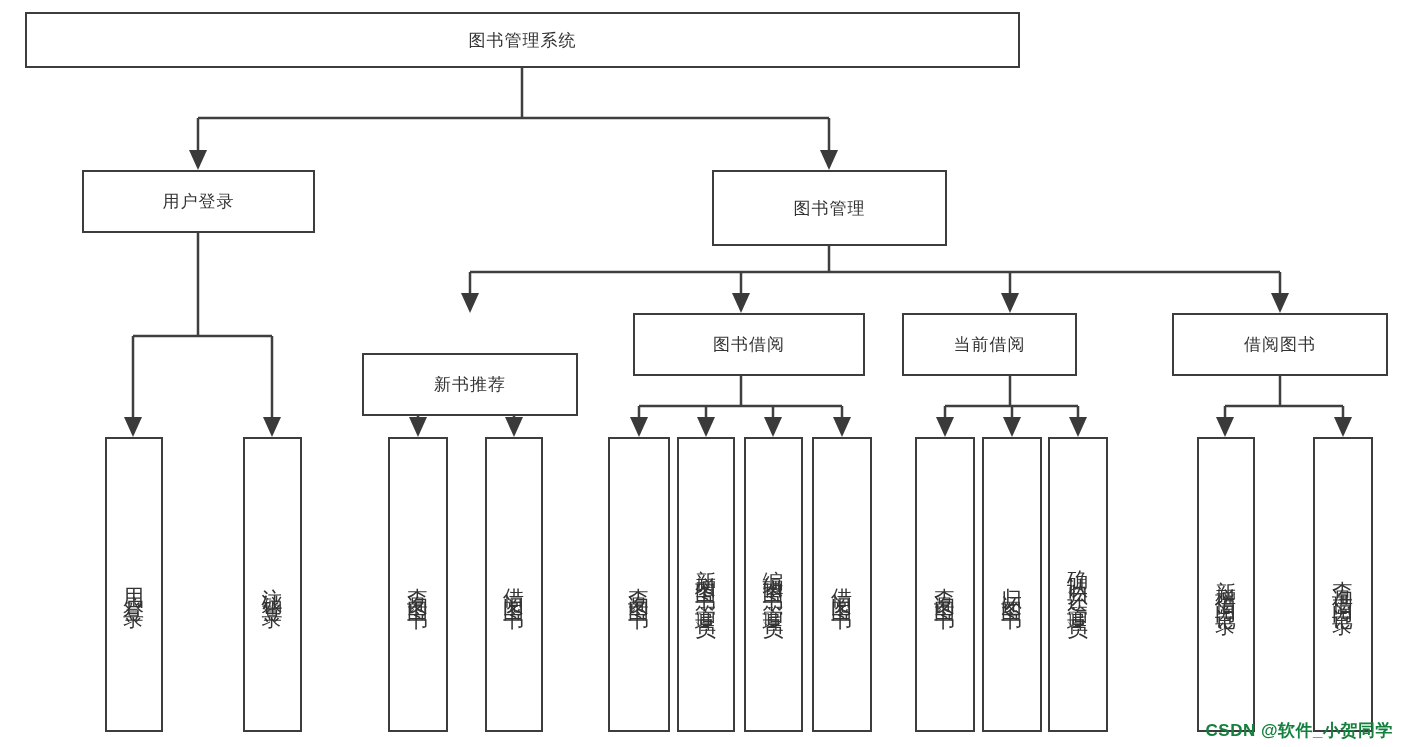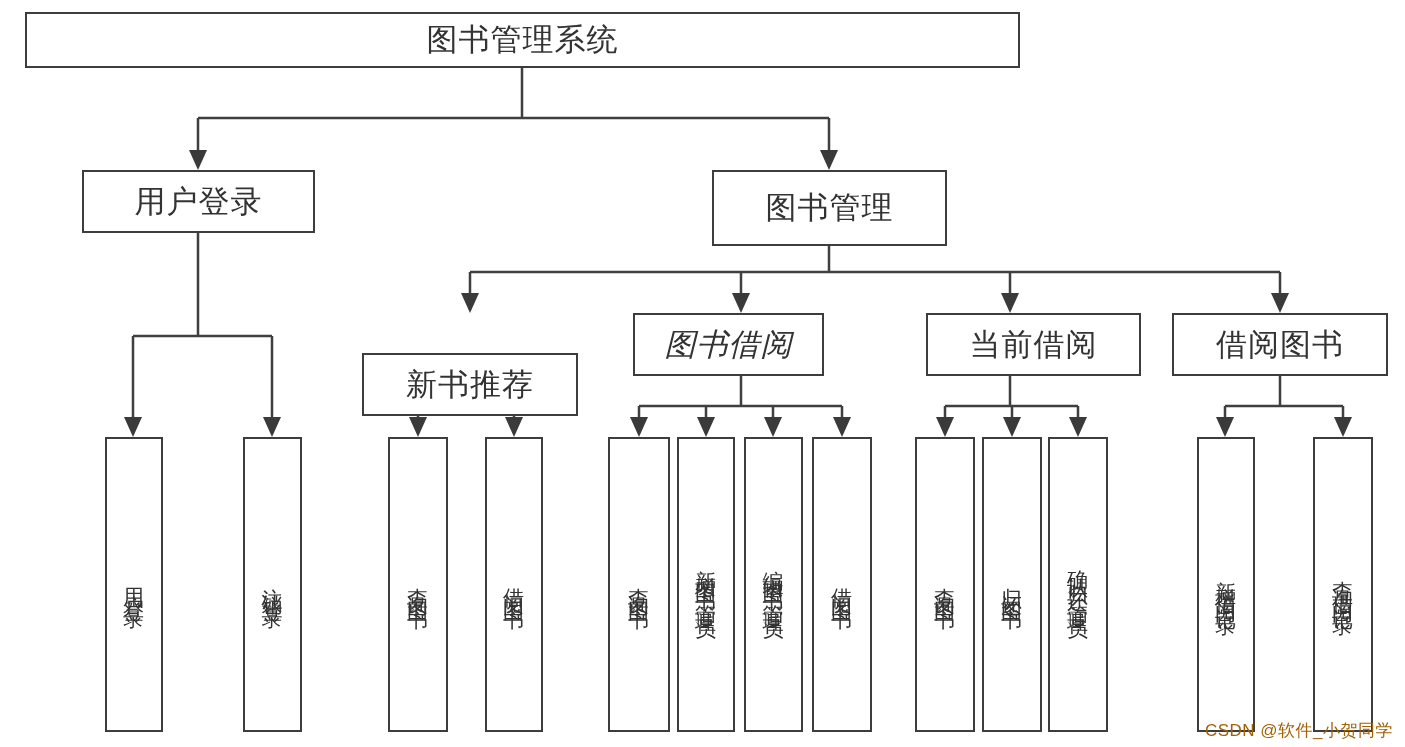--- a/index.html
+++ b/index.html
@@ -35,38 +35,38 @@
     box-sizing: border-box;
     border: 2.5px solid #3d3d3d;
     background: #ffffff;
     color: #333333;
     display: flex;
     align-items: center;
     justify-content: center;
     z-index: 2;
   }
   .node {
-    font-size: 31px;
+    font-size: 17px;
     letter-spacing: 1px;
     white-space: nowrap;
   }
   .leaf {
     writing-mode: vertical-rl;
     text-orientation: mixed;
     font-size: 21px;
     letter-spacing: 7px;
     line-height: 1;
   }
   
   #n-root          { left: 25px;   top: 12px;  width: 995px; height: 56px; }
   #n-user-login    { left: 82px;   top: 170px; width: 233px; height: 63px; }
   #n-book-mgmt     { left: 712px;  top: 170px; width: 235px; height: 76px; }
   #n-new-book      { left: 362px;  top: 313px; width: 216px; height: 63px; margin-top: 40px; }
-  #n-book-borrow   { left: 633px;  top: 313px; width: 191px; height: 63px; font-style: italic; }
-  #n-cur-borrow    { left: 902px;  top: 313px; width: 215px; height: 63px; margin-left: 24px; }
+  #n-book-borrow   { left: 633px;  top: 313px; width: 232px; height: 63px; }
+  #n-cur-borrow    { left: 902px;  top: 313px; width: 175px; height: 63px; }
   #n-borrow-rec    { left: 1172px; top: 313px; width: 216px; height: 63px; }
   
   .leaf { top: 437px; height: 295px; }
   #l-a1 { left: 105px;  width: 58px; }
   #l-a2 { left: 243px;  width: 59px; }
   #l-b1 { left: 388px;  width: 60px; }
   #l-b2 { left: 485px;  width: 58px; }
   #l-c1 { left: 608px;  width: 62px; }
   #l-c2 { left: 677px;  width: 58px; }
   #l-c3 { left: 744px;  width: 59px; }
@@ -76,22 +76,23 @@
   #l-d3 { left: 1048px; width: 60px; }
   #l-e1 { left: 1197px; width: 58px; }
   #l-e2 { left: 1313px; width: 60px; }
   #watermark {
     position: absolute;
     right: 12px;
     top: 719px;
     z-index: 5;
     font-size: 17px;
     letter-spacing: 0.5px;
-    color: #a16207;
+    color: #15803d;
     white-space: nowrap;
+    font-weight: bold;
   }
 </style>
 </head>
 <body>
 
 <div id="canvas">
 
   <svg id="connectors" width="1405" height="747" viewBox="0 0 1405 747">
 
     <path class="ln" d="M522,68 V118 M198,118 H829 M198,118 V155 M829,118 V155"></path>

